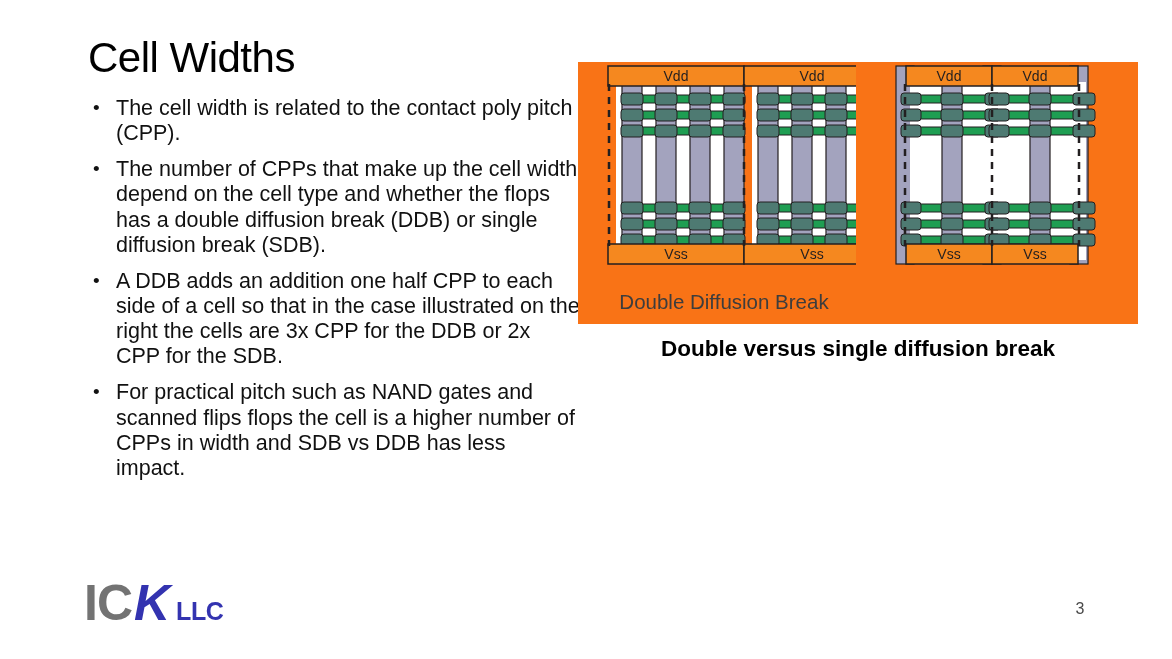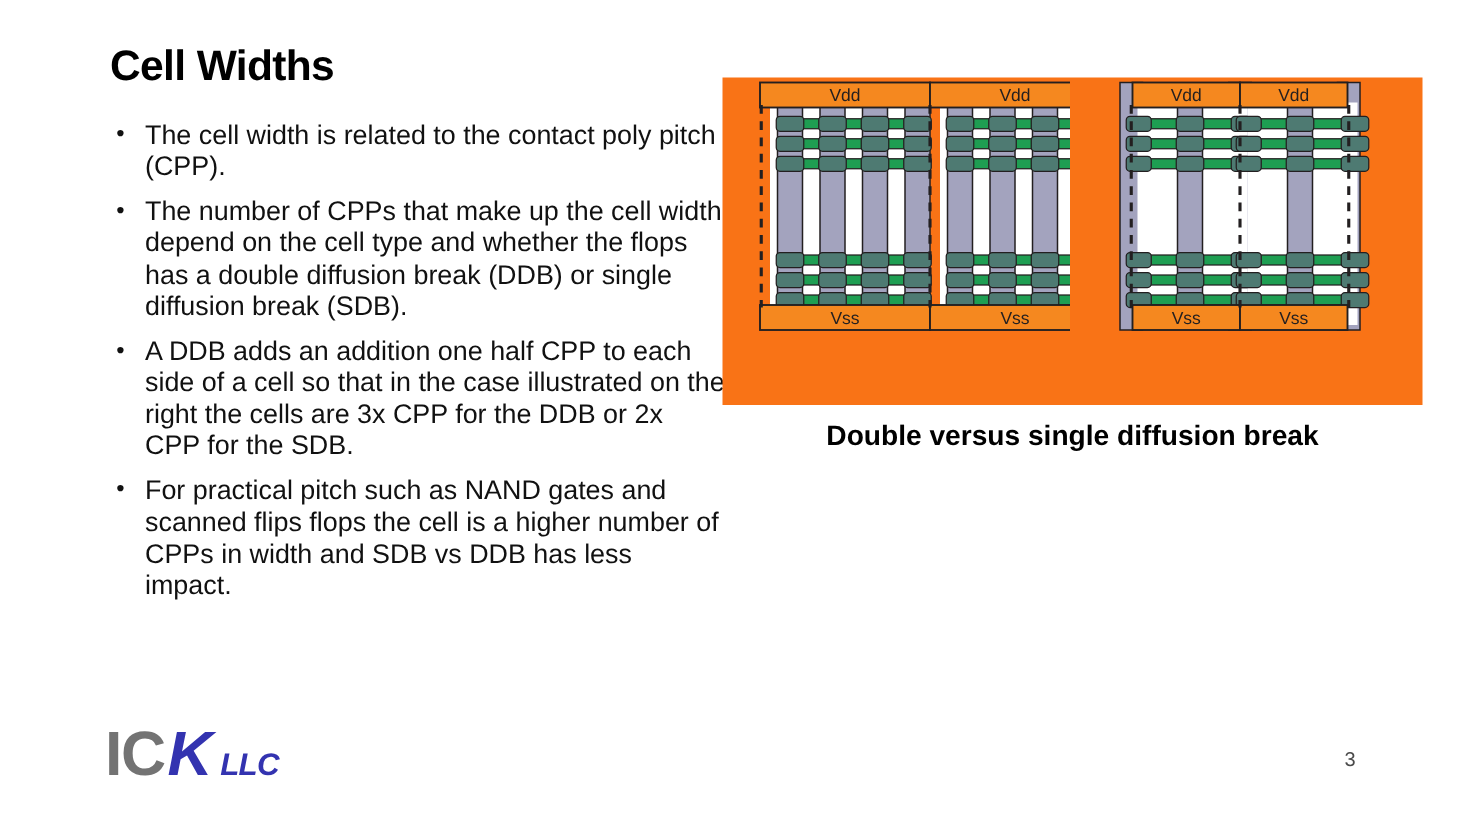--- a/index.html
+++ b/index.html
@@ -15,22 +15,22 @@
     overflow: hidden;
     font-family: "Liberation Sans", sans-serif;
     color: #000000;
   }
 
   
   #slide-title {
     position: absolute;
     left: 88px;
     top: 36px;
-    font-size: 34px;
-    font-weight: bold;
+    font-size: 42px;
+    font-weight: normal;
     letter-spacing: -0.5px;
     color: #000000;
     line-height: 1.05;
   }
 
   
   #bullet-list {
     position: absolute;
     left: 90px;
     top: 96px;
@@ -132,21 +132,20 @@
     font-style: italic;
     color: #3333b0;
     line-height: 1;
     letter-spacing: -0.5px;
     margin-left: 0px;
   }
   #logo-llc {
     font-family: "Liberation Sans", sans-serif;
     font-size: 25px;
     font-weight: bold;
-    font-style: italic;
     color: #3333b0;
     line-height: 1;
     letter-spacing: -0.5px;
     margin-left: 6px;
   }
 
   
   #page-number {
     position: absolute;
     left: 1060px;
@@ -247,20 +246,21 @@
 
       <line x1="17" y1="22" x2="17" y2="184" stroke="#231F20" stroke-width="2.5" stroke-dasharray="7 6"></line>
       <line x1="152" y1="22" x2="152" y2="184" stroke="#231F20" stroke-width="2.5" stroke-dasharray="7 6"></line>
       <line x1="287" y1="22" x2="287" y2="184" stroke="#231F20" stroke-width="2.5" stroke-dasharray="7 6"></line>
 
       <text x="84" y="19" font-family="Liberation Sans, sans-serif" font-size="14" fill="#231F20" text-anchor="middle">Vdd</text>
       <text x="220" y="19" font-family="Liberation Sans, sans-serif" font-size="14" fill="#231F20" text-anchor="middle">Vdd</text>
       <text x="84" y="197" font-family="Liberation Sans, sans-serif" font-size="14" fill="#231F20" text-anchor="middle">Vss</text>
       <text x="220" y="197" font-family="Liberation Sans, sans-serif" font-size="14" fill="#231F20" text-anchor="middle">Vss</text>
     </svg>
+    <div class="fig-caption">Double Diffusion Break</div>
   </div>
 
   <div class="figure-wrap" id="figure-sdb">
     <svg class="layout-art" width="212" height="215" viewBox="0 0 212 215">
       <defs>
 
         <g id="sdb-cell">
           <rect x="0" y="0" width="88" height="178" fill="#ffffff"></rect>
 
           <rect x="32" y="0" width="20" height="178" fill="#A3A3BE" stroke="#231F20" stroke-width="1.2"></rect>

